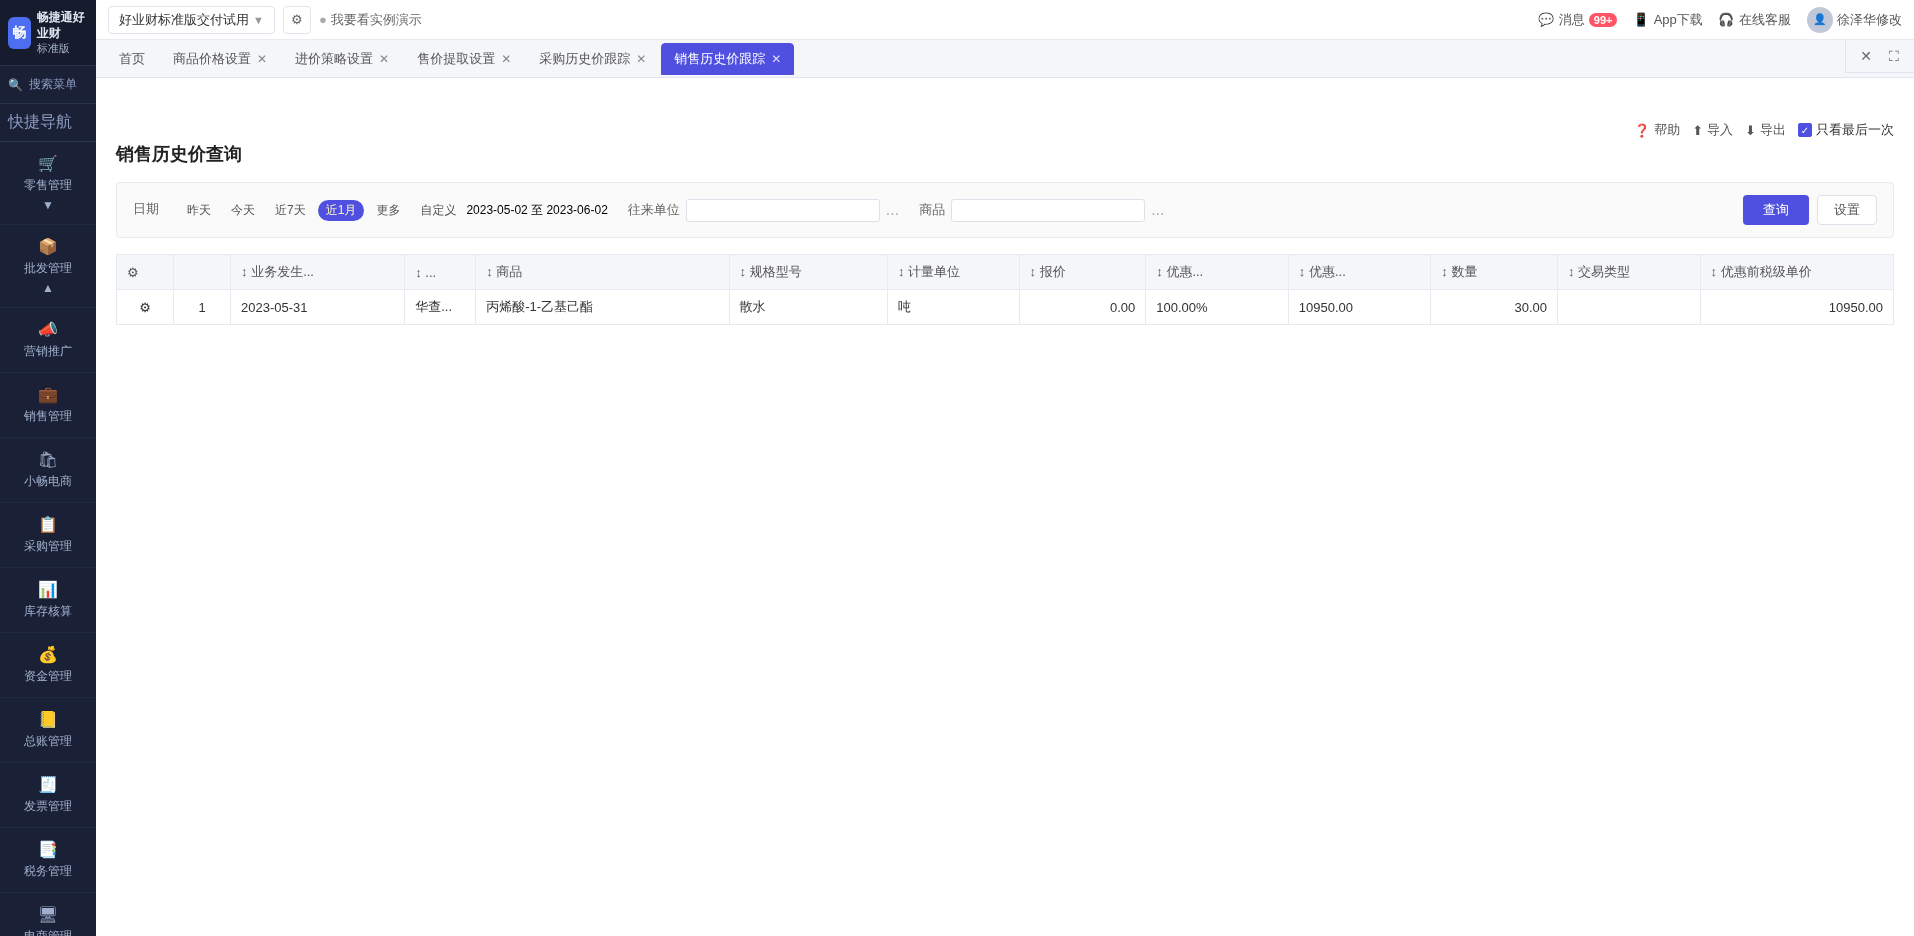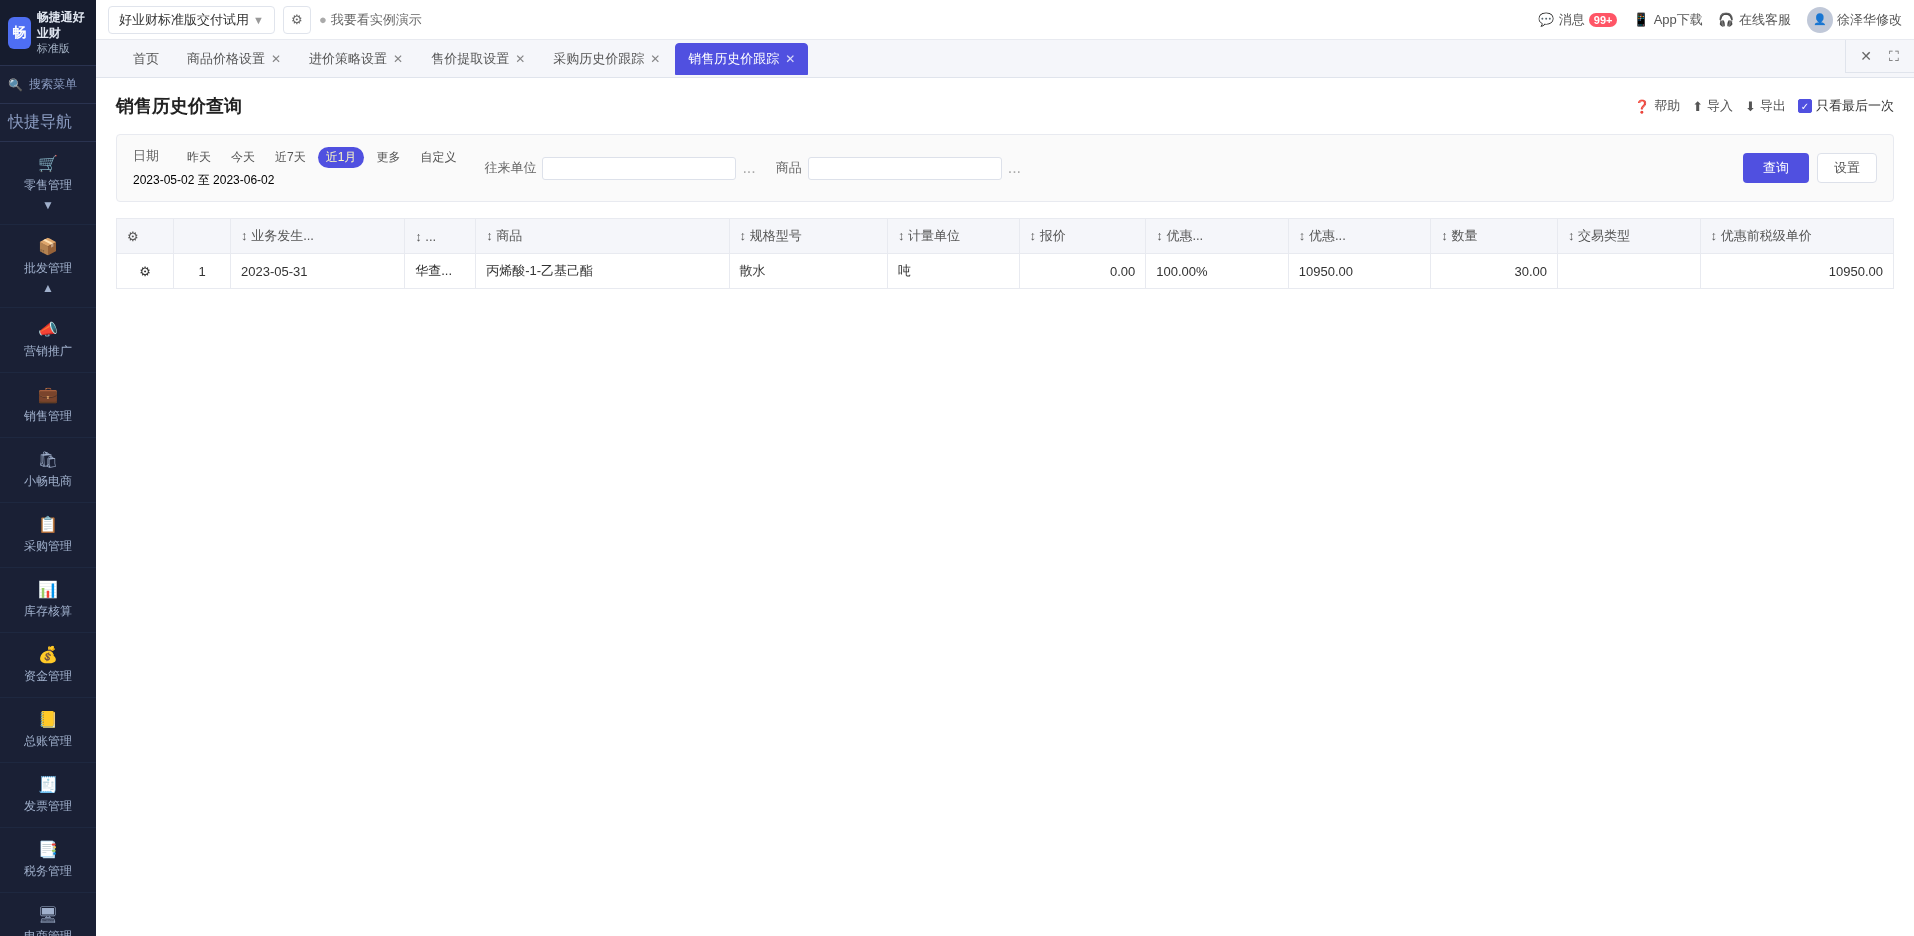--- a/index.html
+++ b/index.html
@@ -127,21 +127,21 @@
       font-size: 11px; color: #fff;
     }
 
     
     .tabbar {
       height: 38px;
       background: #f5f6fa;
       border-bottom: 1px solid #e0e4ec;
       display: flex;
       align-items: center;
-      padding: 0 24px;
+      padding: 0 10px;
       gap: 2px;
       flex-shrink: 0;
       overflow-x: auto;
     }
     .tab {
       height: 32px;
       padding: 0 12px;
       display: flex; align-items: center; gap: 6px;
       font-size: 13px; color: #555;
       cursor: pointer;
@@ -172,20 +172,21 @@
     .page-header {
       display: flex;
       align-items: center;
       justify-content: space-between;
       margin-bottom: 16px;
     }
     .page-title {
       font-size: 18px;
       font-weight: bold;
       color: #222;
+      margin-top: 48px;
     }
     .page-actions {
       display: flex; align-items: center; gap: 12px;
     }
     .page-action-btn {
       display: flex; align-items: center; gap: 4px;
       font-size: 13px; color: #555; cursor: pointer;
     }
     .only-last-checkbox {
       display: flex; align-items: center; gap: 4px;
@@ -246,21 +247,21 @@
     .settings-btn {
       border: 1px solid #dde1ea; background: white; color: #555;
       border-radius: 4px; padding: 5px 16px; font-size: 13px;
       cursor: pointer;
     }
 
     
     .filter-row {
       display: flex; align-items: flex-start; gap: 20px; flex-wrap: wrap;
     }
-    .filter-date-section { display: flex; flex-direction: column; gap: 2px; }
+    .filter-date-section { display: flex; gap: 2px; }
 
     
     .data-table {
       width: 100%;
       border-collapse: collapse;
       font-size: 13px;
     }
     .data-table th {
       background: #f5f6fa;
       border: 1px solid #e8eaf0;

